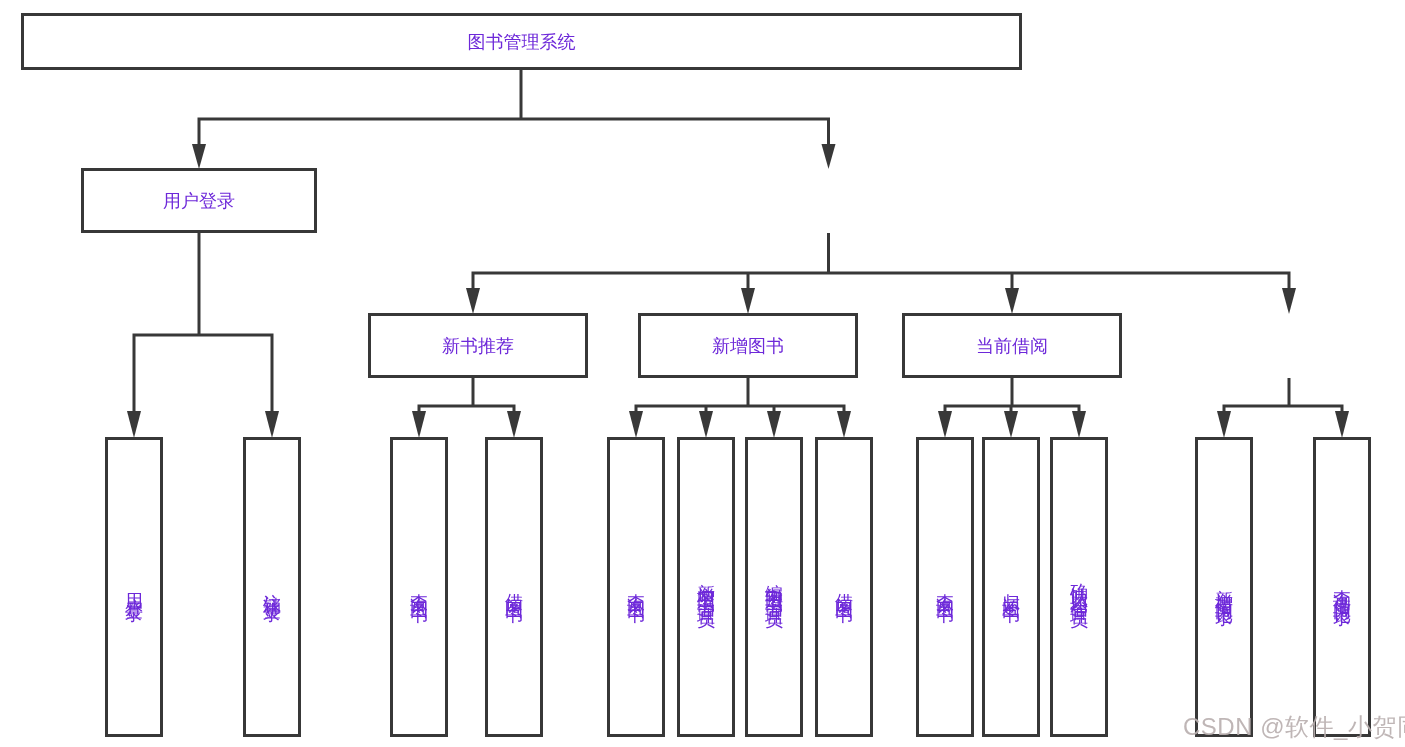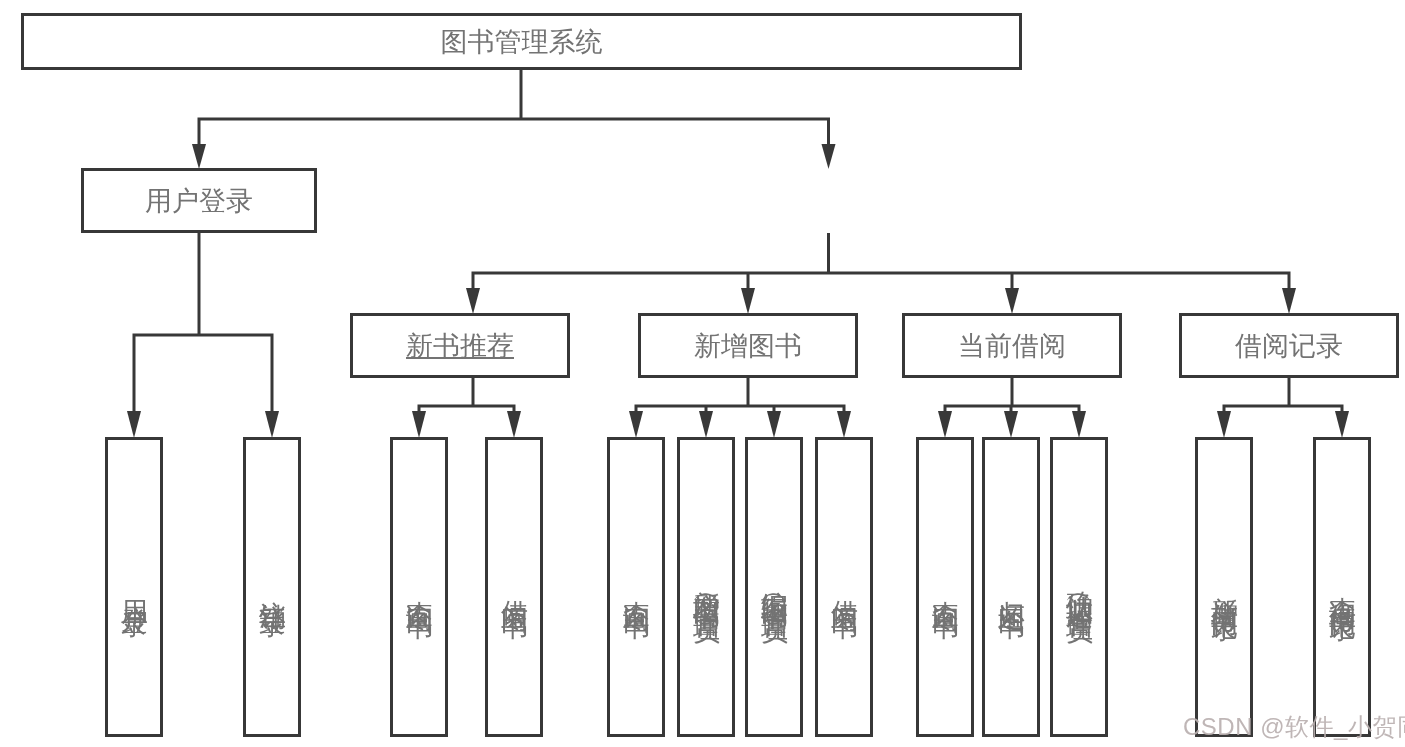--- a/index.html
+++ b/index.html
@@ -13,22 +13,22 @@
   }
   #connectors { position: absolute; left: 0; top: 0; z-index: 1; }
   .node {
     position: absolute;
     box-sizing: border-box;
     border: 3px solid #383838;
     background: #ffffff;
     display: flex;
     align-items: center;
     justify-content: center;
-    color: #737373;
-    font-size: 27px;
+    color: #6d28d9;
+    font-size: 18px;
     z-index: 2;
     white-space: nowrap;
   }
   .leaf .v-label {
     writing-mode: vertical-rl;
     text-orientation: upright;
     letter-spacing: 4px;
     line-height: 1;
     white-space: nowrap;
   }
@@ -101,31 +101,28 @@
   </svg>
 
   <div class="node" style="left:21px; top:13px; width:1001px; height:57px;">
     <span>图书管理系统</span>
   </div>
 
   <div class="node" style="left:81px; top:168px; width:236px; height:65px;">
     <span>用户登录</span>
   </div>
 
-  <div class="node" style="left:350px; top:313px; width:220px; height:65px;text-decoration:underline;">
+  <div class="node" style="left:368px; top:313px; width:220px; height:65px;">
     <span>新书推荐</span>
   </div>
   <div class="node" style="left:638px; top:313px; width:220px; height:65px;">
     <span>新增图书</span>
   </div>
   <div class="node" style="left:902px; top:313px; width:220px; height:65px;font-family:Liberation Mono, monospace;">
     <span>当前借阅</span>
-  </div>
-  <div class="node" style="left:1179px; top:313px; width:220px; height:65px;">
-    <span>借阅记录</span>
   </div>
 
   <div class="node leaf" style="left:105px; top:437px; width:58px; height:300px;">
     <span class="v-label">用户登录</span>
   </div>
   <div class="node leaf" style="left:243px; top:437px; width:58px; height:300px;">
     <span class="v-label">注销登录</span>
   </div>
 
   <div class="node leaf" style="left:390px; top:437px; width:58px; height:300px;">

